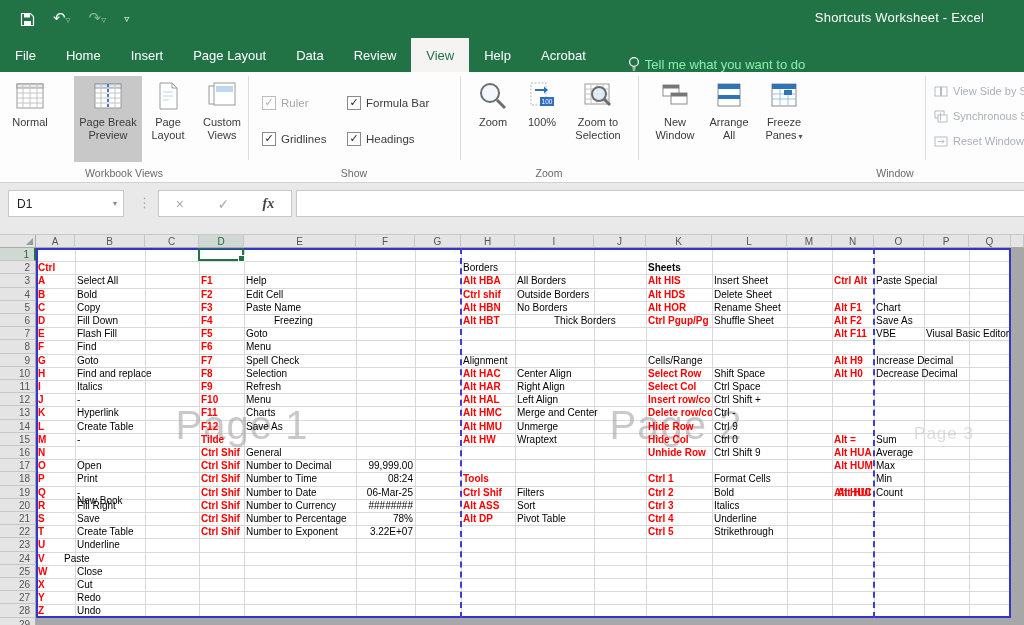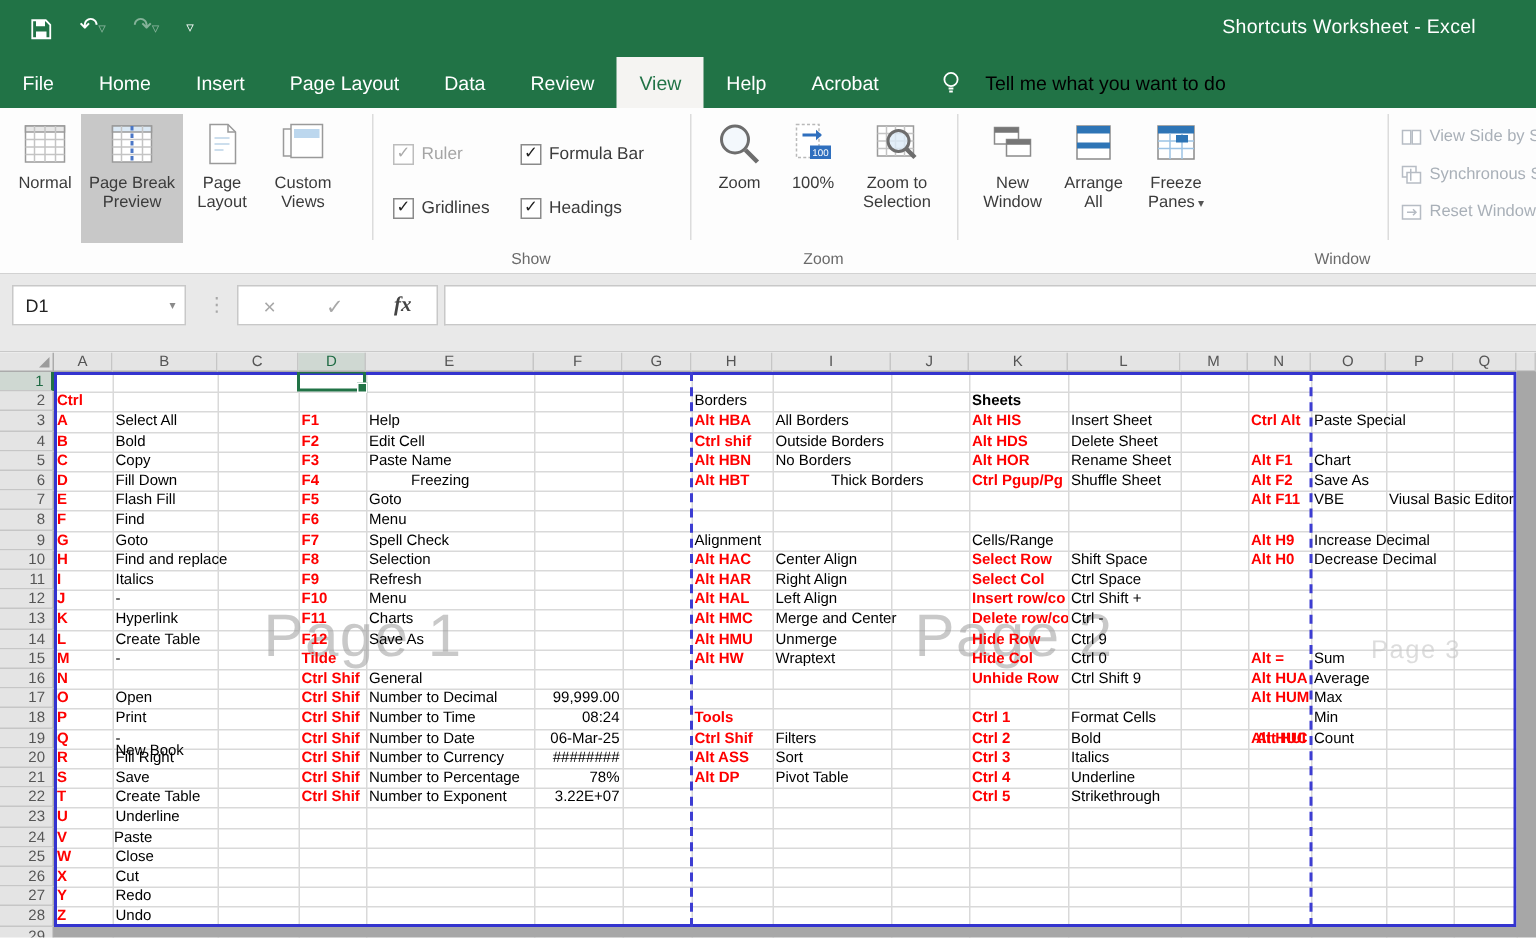--- a/index.html
+++ b/index.html
@@ -9,27 +9,27 @@
   #titlebar{height:38px;background:#217346;position:relative;color:#fff;}
   .qat{position:absolute;top:9px;display:flex;align-items:center;gap:18px;left:20px;}
   .qat .g{font-size:15px;line-height:18px;color:#fff;}
   .qat .dim{opacity:.45;}
   .qat .small{font-size:10px;}
   #title{position:absolute;right:40px;top:10px;font-size:13px;color:#fff;letter-spacing:.2px;}
   
   #tabrow{height:34px;background:#217346;display:flex;align-items:stretch;font-size:13px;color:#fff;}
   .tab{padding:0 15px;display:flex;align-items:center;cursor:default;}
   .tab.active{background:#f5f4f2;color:#217346;}
-  #tellme{display:flex;align-items:center;gap:16px;padding-left:26px;font-size:13px;color:#000000;}
+  #tellme{display:flex;align-items:flex-end;gap:4px;padding-left:26px;font-size:13px;color:#86efac;}
   
   #ribbon{height:110px;background:#fdfdfd;border-bottom:1px solid #d2d2d2;position:relative;font-size:11px;color:#3b3b3b;}
   .rdiv{position:absolute;top:4px;bottom:22px;width:0;border-left:1px solid #dcdcdc;}
   .glabel{position:absolute;bottom:3px;text-align:center;font-size:10.5px;color:#6a6a6a;}
   .bigbtn{display:flex;flex-direction:column;align-items:center;text-align:center;padding:4px 3px 2px;line-height:13px;height:86px;box-sizing:border-box;}
-  .bigbtn.sel{background:#c8c8c8;}
+  .bigbtn.sel{background:#c8c8c8;margin-left:20px;}
   .bigbtn .lbl{margin-top:4px;}
   .grp{position:absolute;top:4px;display:flex;align-items:flex-start;}
   .cb{position:absolute;display:flex;align-items:center;gap:5px;font-size:11.5px;color:#3b3b3b;}
   .cb .box{width:12px;height:12px;border:1px solid #8a8a8a;background:#fff;font-size:11px;line-height:11px;text-align:center;color:#222;}
   .cb.dis{color:#a5a5a5;}
   .cb.dis .box{border-color:#bdbdbd;color:#ababab;}
   .smallbtn{display:flex;align-items:center;gap:5px;height:22px;font-size:11px;color:#3b3b3b;}
   .smallbtn.dis{color:#ababab;}
   .stack{position:absolute;display:flex;flex-direction:column;}
   .stack-right .smallbtn{color:#a9b0b8;white-space:nowrap;}
@@ -148,20 +148,21 @@
       <span>
         <svg width="34" height="32" viewBox="0 0 34 32">
             <rect x="4" y="6" width="20" height="18" fill="none" stroke="#9a9a9a"></rect>
             <rect x="9" y="3" width="21" height="22" fill="#fff" stroke="#9a9a9a"></rect>
             <rect x="11" y="6" width="17" height="6" fill="#bcd7ee"></rect>
           </svg>
       </span>
       <span class="lbl">Custom Views</span>
     </div>
   </div>
+  <div class="glabel" style="left:0;width:248px;">Workbook Views</div>
   <div class="rdiv" style="left:248px;"></div>
 
   <div class="cb dis" style="left:262px;top:24px;">
     <span class="box">✓</span>
     <span>Ruler</span>
   </div>
   <div class="cb" style="left:347px;top:24px;">
     <span class="box">✓</span>
     <span>Formula Bar</span>
   </div>
@@ -506,21 +507,21 @@
     <div class="cell red" style="left: 36px; top: 290.2px; height: 13.2px;">T</div>
     <div class="cell" style="left: 75px; top: 290.2px; height: 13.2px;">Create Table</div>
     <div class="cell red clip" style="left: 199px; top: 290.2px; height: 13.2px; width: 45px;">Ctrl Shif</div>
     <div class="cell" style="left: 244px; top: 290.2px; height: 13.2px;">Number to Exponent</div>
     <div class="cell num" style="left: 356px; top: 290.2px; height: 13.2px; width: 59px;">3.22E+07</div>
     <div class="cell red" style="left: 646px; top: 290.2px; height: 13.2px;">Ctrl 5</div>
     <div class="cell" style="left: 712px; top: 290.2px; height: 13.2px;">Strikethrough</div>
     <div class="cell red" style="left: 36px; top: 303.4px; height: 13.2px;">U</div>
     <div class="cell" style="left: 75px; top: 303.4px; height: 13.2px;">Underline</div>
     <div class="cell red" style="left: 36px; top: 316.6px; height: 13.2px;">V</div>
-    <div class="cell" style="left: 74px; top: 316.6px; height: 13.2px;">Paste</div>
+    <div class="cell" style="left: 62px; top: 316.6px; height: 13.2px;">Paste</div>
     <div class="cell red" style="left: 36px; top: 329.8px; height: 13.2px;">W</div>
     <div class="cell" style="left: 75px; top: 329.8px; height: 13.2px;">Close</div>
     <div class="cell red" style="left: 36px; top: 343px; height: 13.2px;">X</div>
     <div class="cell" style="left: 75px; top: 343px; height: 13.2px;">Cut</div>
     <div class="cell red" style="left: 36px; top: 356.2px; height: 13.2px;">Y</div>
     <div class="cell" style="left: 75px; top: 356.2px; height: 13.2px;">Redo</div>
     <div class="cell red" style="left: 36px; top: 369.4px; height: 13.2px;">Z</div>
     <div class="cell" style="left: 75px; top: 369.4px; height: 13.2px;">Undo</div>
     <div class="pb-solid" style="left: 36px; top: 13px; width: 975px; height: 369.6px;"></div>
     <div class="pb-dash" style="left: 460px; top: 13px; height: 369.6px;"></div>

